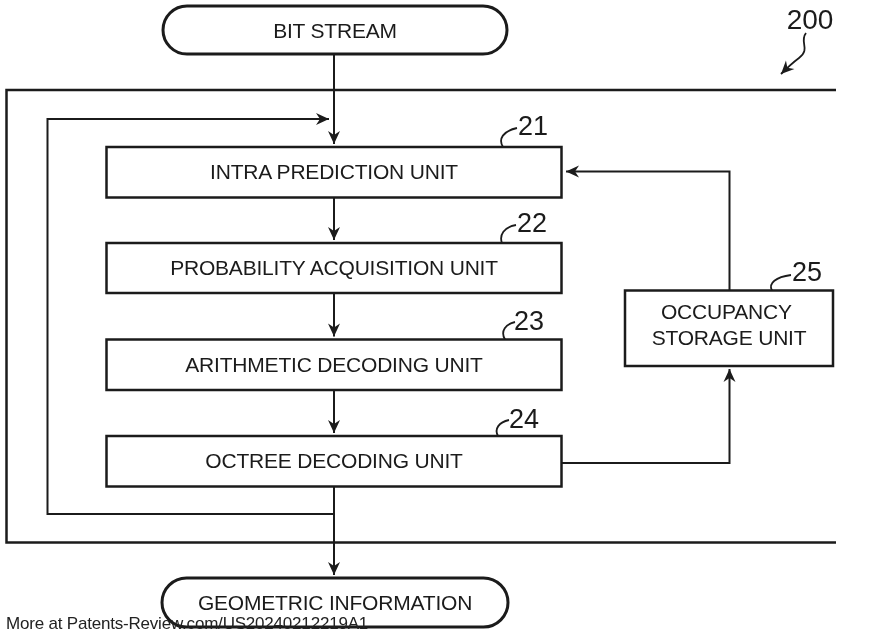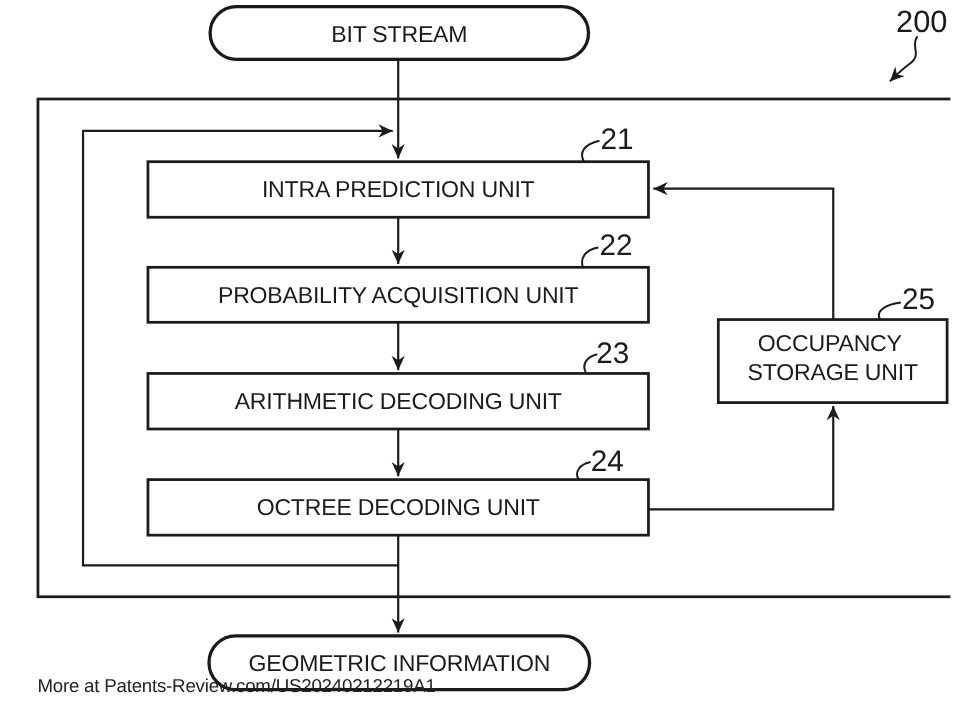--- a/index.html
+++ b/index.html
@@ -2,21 +2,21 @@
 <html style="--line: #1b1b1b; --text: #1b1b1b; --bg: #ffffff; --footer: #222222;"><head>
 <meta charset="utf-8">
 <style>
   :root{
     --line:#1b1b1b;
     --text:#1b1b1b;
     --bg:#ffffff;
     --footer:#222222;
   }
   html,body{margin:0;padding:0;background:var(--bg);}
-  .stage{position:relative;width:836px;height:643px;background:var(--bg);overflow:hidden;margin-left:28px;}
+  .stage{position:relative;width:836px;height:643px;background:var(--bg);overflow:hidden;}
   svg{display:block;}
   text{font-family:"Liberation Sans", sans-serif;fill:var(--text);}
   .node-label{font-size:21px;letter-spacing:-0.2px;}
   .ref-num{font-size:27px;}
   .fig-num{font-size:28px;}
   .footer-text{font-size:17px;fill:var(--footer);letter-spacing:-0.2px;}
   .box{fill:#ffffff;stroke:var(--line);stroke-width:2.5;}
   .outer{fill:none;stroke:var(--line);stroke-width:2.5;}
   .stadium{fill:#ffffff;stroke:var(--line);stroke-width:3;}
   .flow{stroke:var(--line);stroke-width:2;fill:none;}

